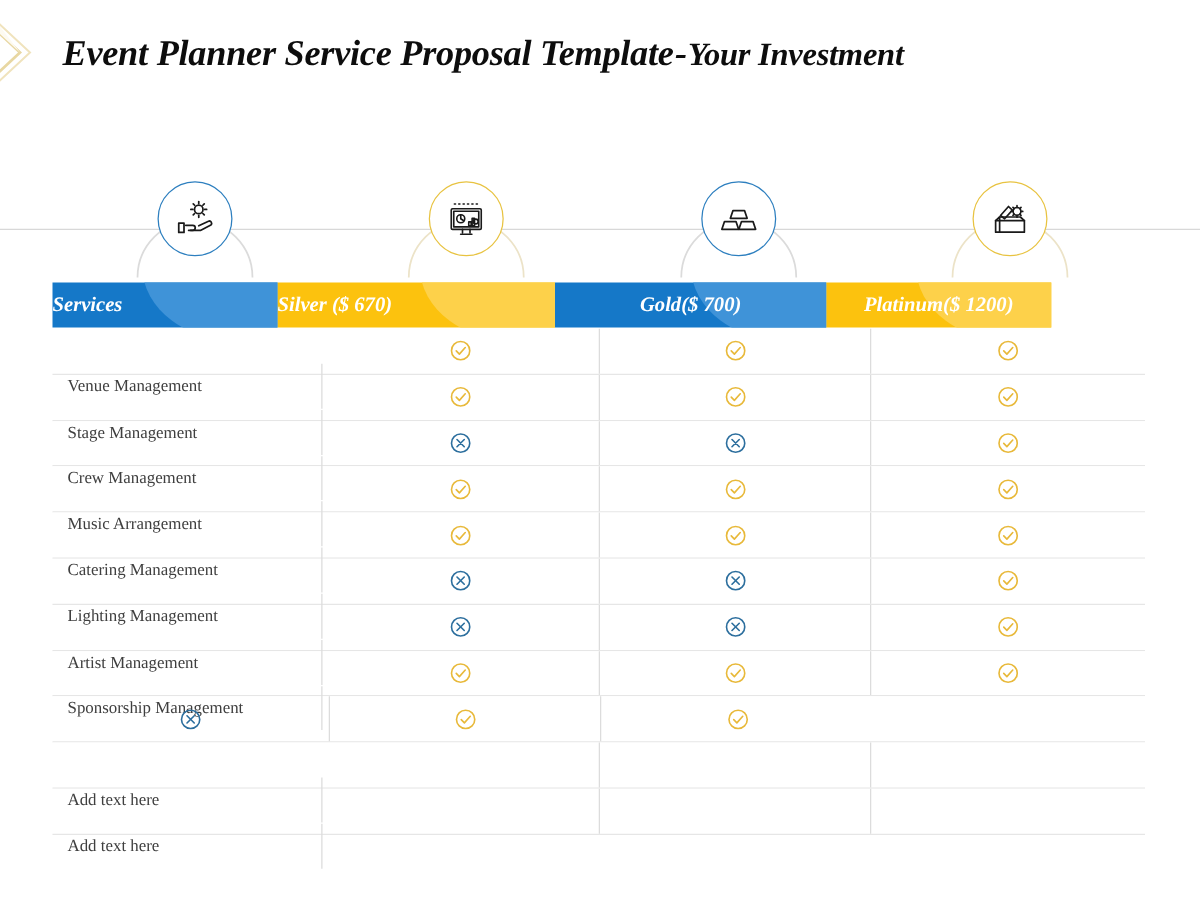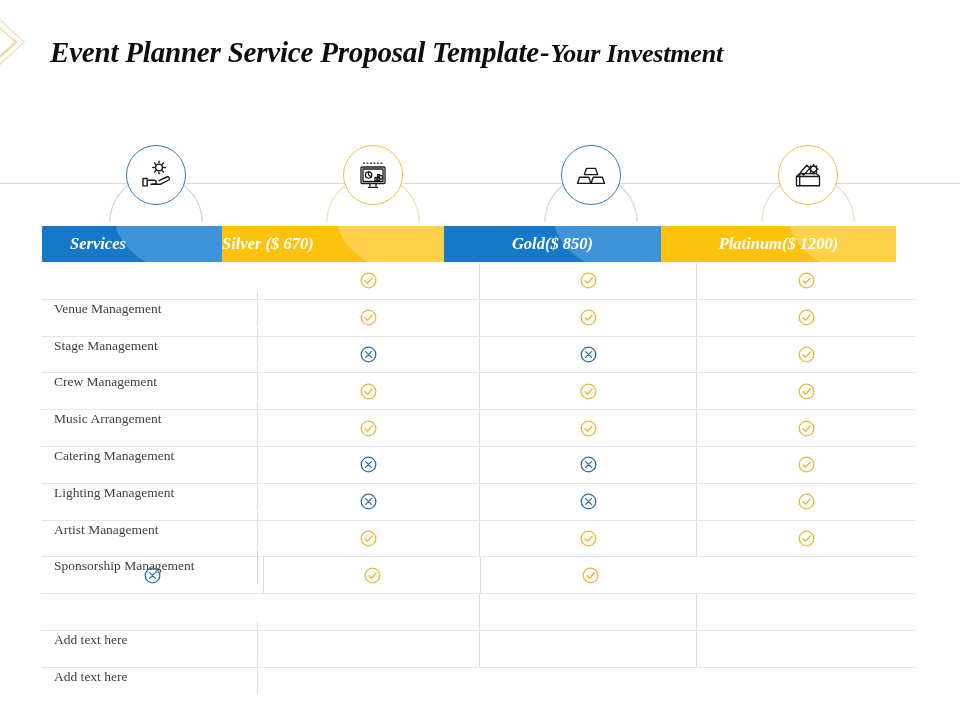--- a/index.html
+++ b/index.html
@@ -29,21 +29,21 @@
   .slide-title {
     position: absolute;
     left: 50px;
     top: 26px;
     width: 860px;
     height: 42px;
     font-family: "Liberation Serif", serif;
     font-weight: bold;
     font-style: italic;
     font-size: 29px;
-    line-height: 52px;
+    line-height: 35px;
     color: #0d0d0d;
     letter-spacing: -0.2px;
     white-space: nowrap;
   }
   .slide-title .title-main { font-size: 29px; }
   .slide-title .title-sep  { font-size: 29px; padding: 0 1px; }
   .slide-title .title-sub  { font-size: 26px; }
 
   
   .badge-rule {
@@ -124,27 +124,27 @@
   }
   .th .sheen {
     position: absolute;
     z-index: 1;
     width: 160px;
     height: 120px;
     border-radius: 50%;
     right: -52px;
     top: -72px;
   }
-  .th-services { width: 180px; background: #1578c8; padding-left: 28px; justify-content: flex-start; }
+  .th-services { width: 180px; background: #1578c8; padding-left: 0; justify-content: flex-start; }
   .th-services .sheen { background: #3f93d8; }
   .th-silver   { width: 222px; background: #fcc20e; }
   .th-silver .sheen { background: #fdd14a; }
   .th-gold     { width: 217px; background: #1578c8; justify-content: center; }
   .th-gold .sheen { background: #3f93d8; }
-  .th-platinum { width: 235px; background: #fcc20e; justify-content: center; text-align: center; }
+  .th-platinum { width: 180px; background: #fcc20e; justify-content: center; text-align: center; }
   .th-platinum .sheen { background: #fdd14a; }
 
   .tbody { width: 874px; }
   .trow {
     display: flex;
     height: 35.8px;
     border-bottom: 1px solid #e6e6e6;
     background: #ffffff;
   }
   .trow:first-child { border-top: 1px solid #ffffff; }
@@ -257,21 +257,21 @@
     <div class="th th-services">
       <div class="sheen"></div>
       <span class="th-label">Services</span>
     </div>
     <div class="th th-silver">
       <div class="sheen"></div>
       <span class="th-label">Silver ($ 670)</span>
     </div>
     <div class="th th-gold">
       <div class="sheen"></div>
-      <span class="th-label">Gold($ 850)</span>
+      <span class="th-label">Gold($ 700)</span>
     </div>
     <div class="th th-platinum">
       <div class="sheen"></div>
       <span class="th-label">Platinum($ 1200)</span>
     </div>
   </div>
 
   <div class="tbody" id="table-body">
       <div class="trow">
         <div class="tcell c-service">

